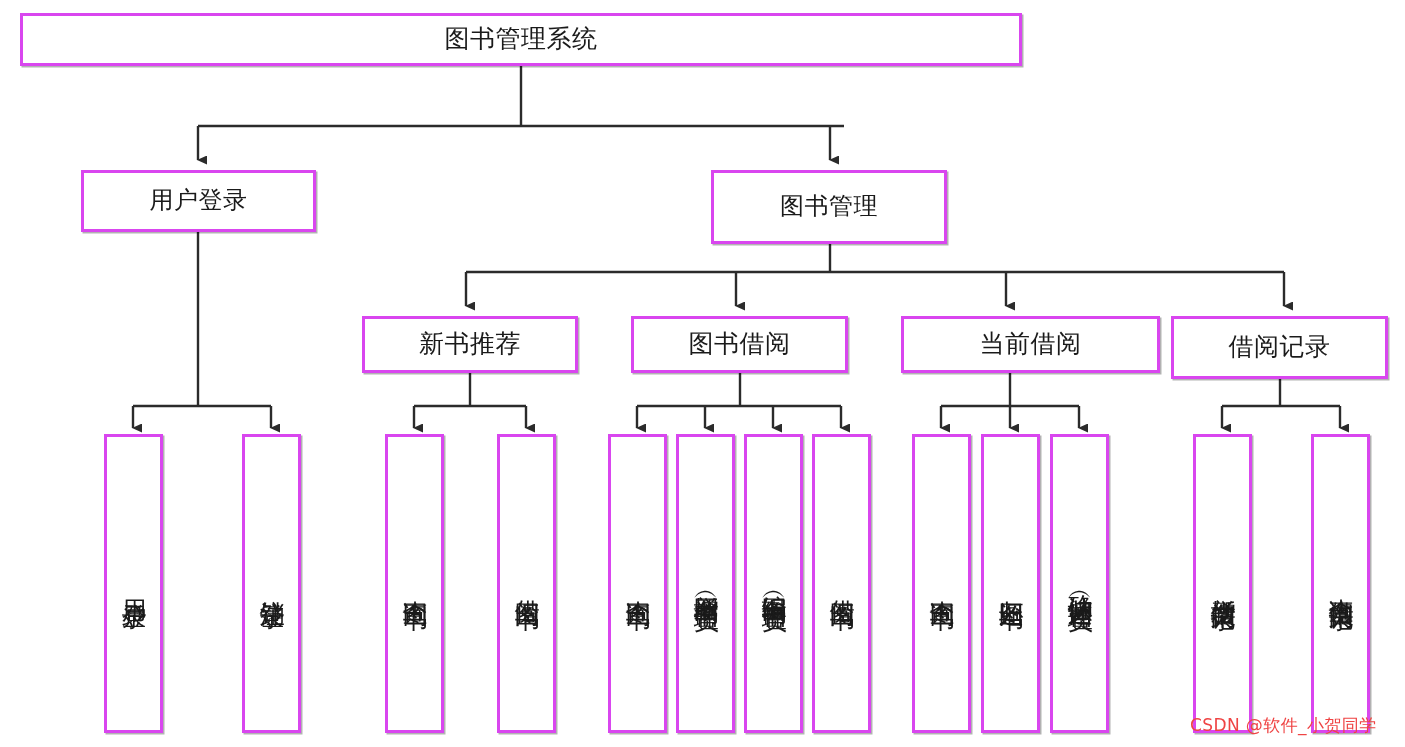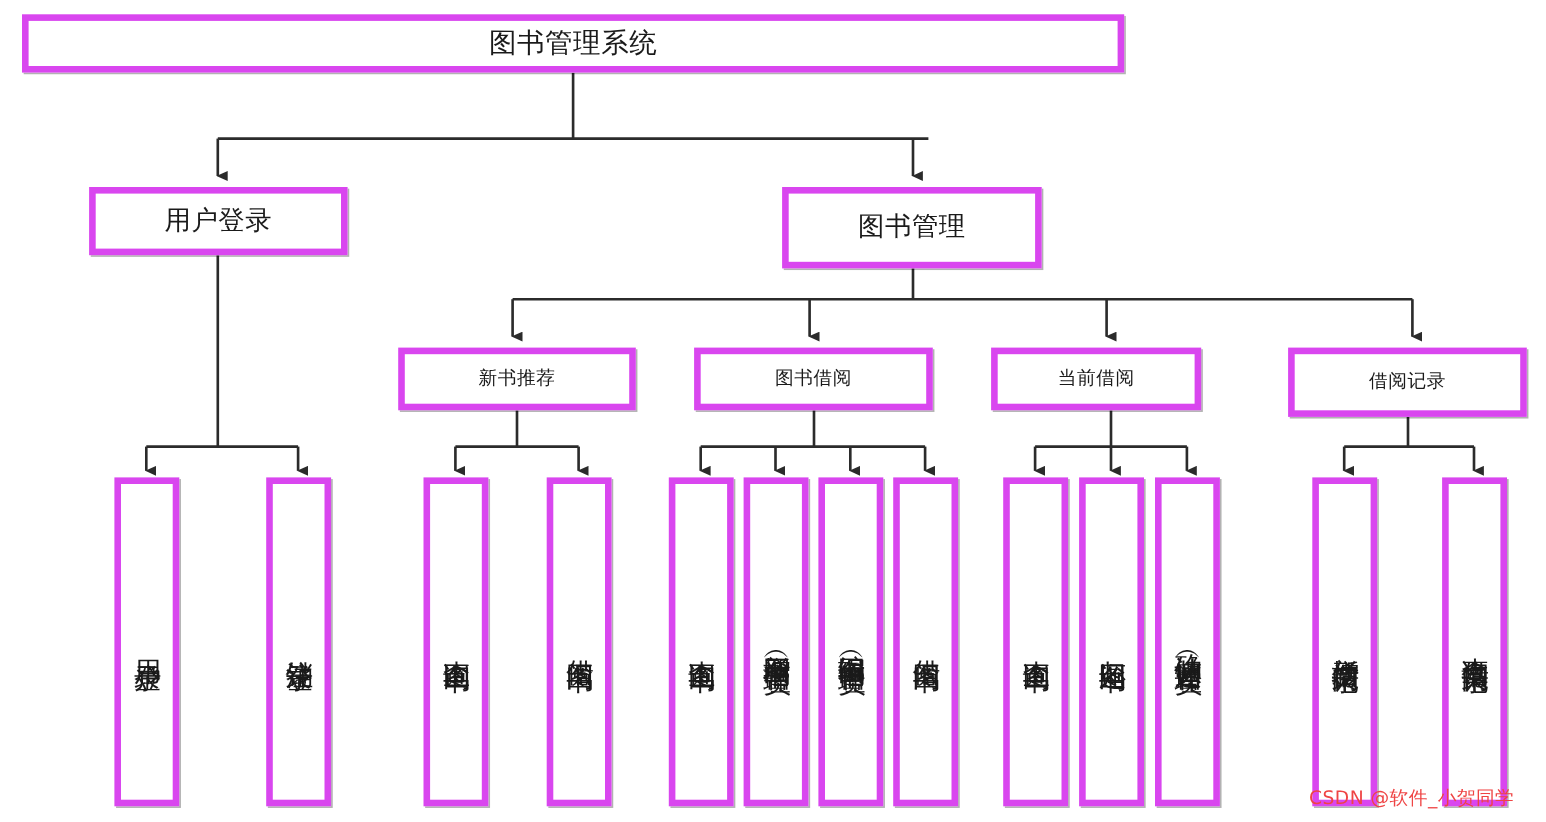--- a/index.html
+++ b/index.html
@@ -23,38 +23,38 @@
     left: 0;
     top: 0;
     width: 1405px;
     height: 747px;
     pointer-events: none;
   }
   .node {
     position: absolute;
     box-sizing: border-box;
     background: #ffffff;
-    border: 6px solid #d946ef;
+    border: 3px solid #d946ef;
     box-shadow: 1.5px 1.5px 0 0 rgba(0,0,0,0.30);
     display: flex;
     align-items: center;
     justify-content: center;
     z-index: 2;
   }
   .node .label {
     display: block;
     text-align: center;
     line-height: 1.22;
     color: #1a1a1a;
     letter-spacing: 0.5px;
     white-space: nowrap;
   }
   .node.root .label { font-size: 25px; }
   .node.tier2 .label { font-size: 24px; }
-  .node.tier3 .label { font-size: 17px; }
+  .node.tier3 .label { font-size: 25px; }
   .node.leaf {
     align-items: center;
     justify-content: center;
   }
   .node.leaf .label {
     writing-mode: vertical-rl;
     text-orientation: upright;
     font-size: 25px;
     line-height: 1.30;
     letter-spacing: 2px;
@@ -137,21 +137,21 @@
   <div class="node tier2" style="left:711px; top:170px; width:236px; height:74px;">
     <span class="label">图书管理</span>
   </div>
 
   <div class="node tier3" style="left:362px; top:316px; width:216px; height:57px;">
     <span class="label">新书推荐</span>
   </div>
   <div class="node tier3" style="left:631px; top:316px; width:217px; height:57px;">
     <span class="label">图书借阅</span>
   </div>
-  <div class="node tier3" style="left:901px; top:316px; width:191px; height:57px;">
+  <div class="node tier3" style="left:901px; top:316px; width:259px; height:57px;">
     <span class="label">当前借阅</span>
   </div>
   <div class="node tier3" style="left:1171px; top:316px; width:217px; height:63px;">
     <span class="label">借阅记录</span>
   </div>
 
   <div class="node leaf" style="left:104px; top:434px; width:59px; height:299px;">
     <span class="label">用户登录</span>
   </div>
   <div class="node leaf" style="left:242px; top:434px; width:59px; height:299px;">

